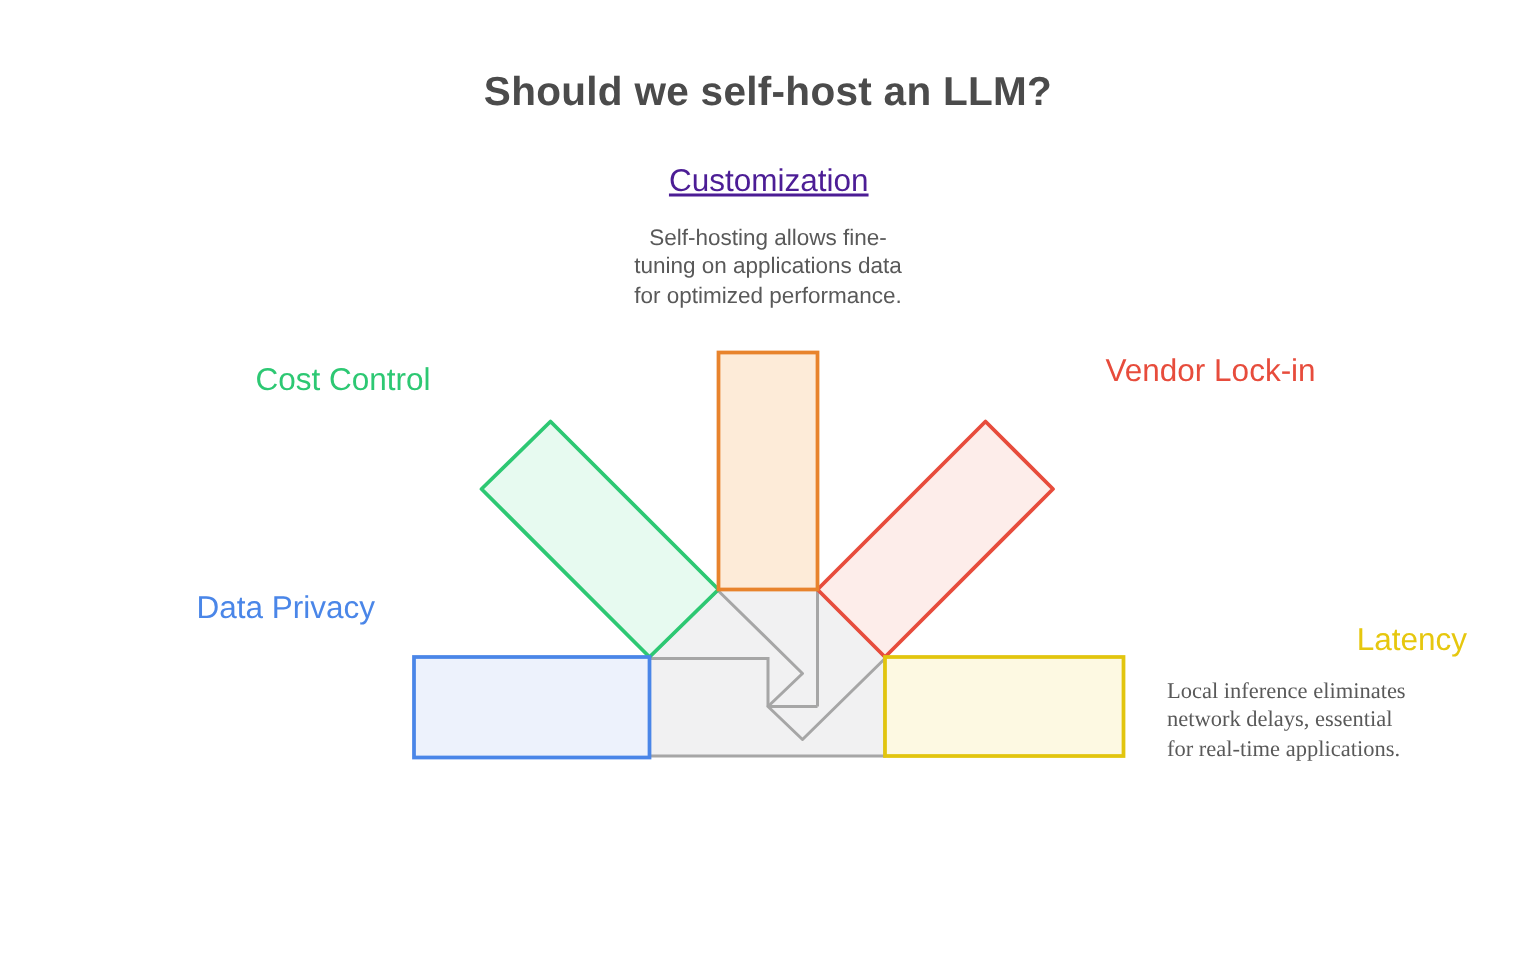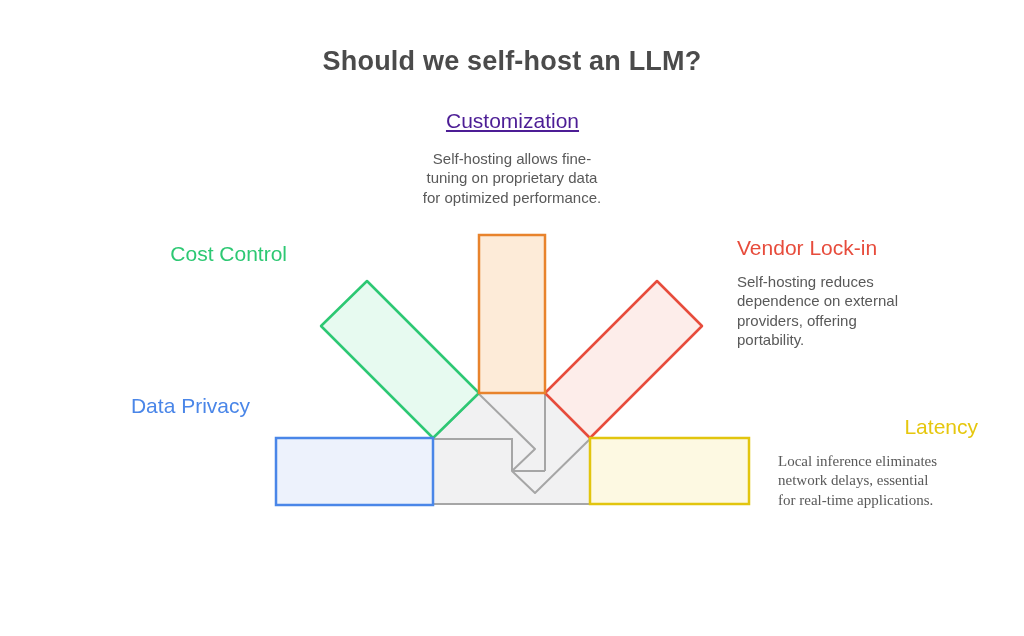--- a/index.html
+++ b/index.html
@@ -51,31 +51,27 @@
     <polygon points="590,438 545,393 657,281 702,326" fill="#fdedea" stroke="#e74c3c" stroke-width="2.5" stroke-linejoin="round"></polygon>
     <rect x="479" y="235" width="66" height="158" fill="#fdebd8" stroke="#e8832c" stroke-width="2.5"></rect>
     <rect x="276" y="438" width="157" height="67" fill="#edf2fc" stroke="#4a86e8" stroke-width="2.5"></rect>
     <rect x="590" y="438" width="159" height="66" fill="#fdf9e2" stroke="#e2c50e" stroke-width="2.5"></rect>
   </svg>
 
   <div class="abs title">Should we self-host an LLM?</div>
 
   <div class="abs heading custom-head">Customization</div>
   <div class="abs body-text custom-body">Self-hosting allows fine-
-tuning on proprietary data
+tuning on applications data
 for optimized performance.</div>
 
   <div class="abs heading cost-head">Cost Control</div>
 
   <div class="abs heading privacy-head">Data Privacy</div>
 
   <div class="abs heading vendor-head">Vendor Lock-in</div>
-  <div class="abs body-text vendor-body">Self-hosting reduces
-dependence on external
-providers, offering
-portability.</div>
 
   <div class="abs heading latency-head">Latency</div>
   <div class="abs body-text latency-body">Local inference eliminates
 network delays, essential
 for real-time applications.</div>
 
 </div>
 
 </body></html>

